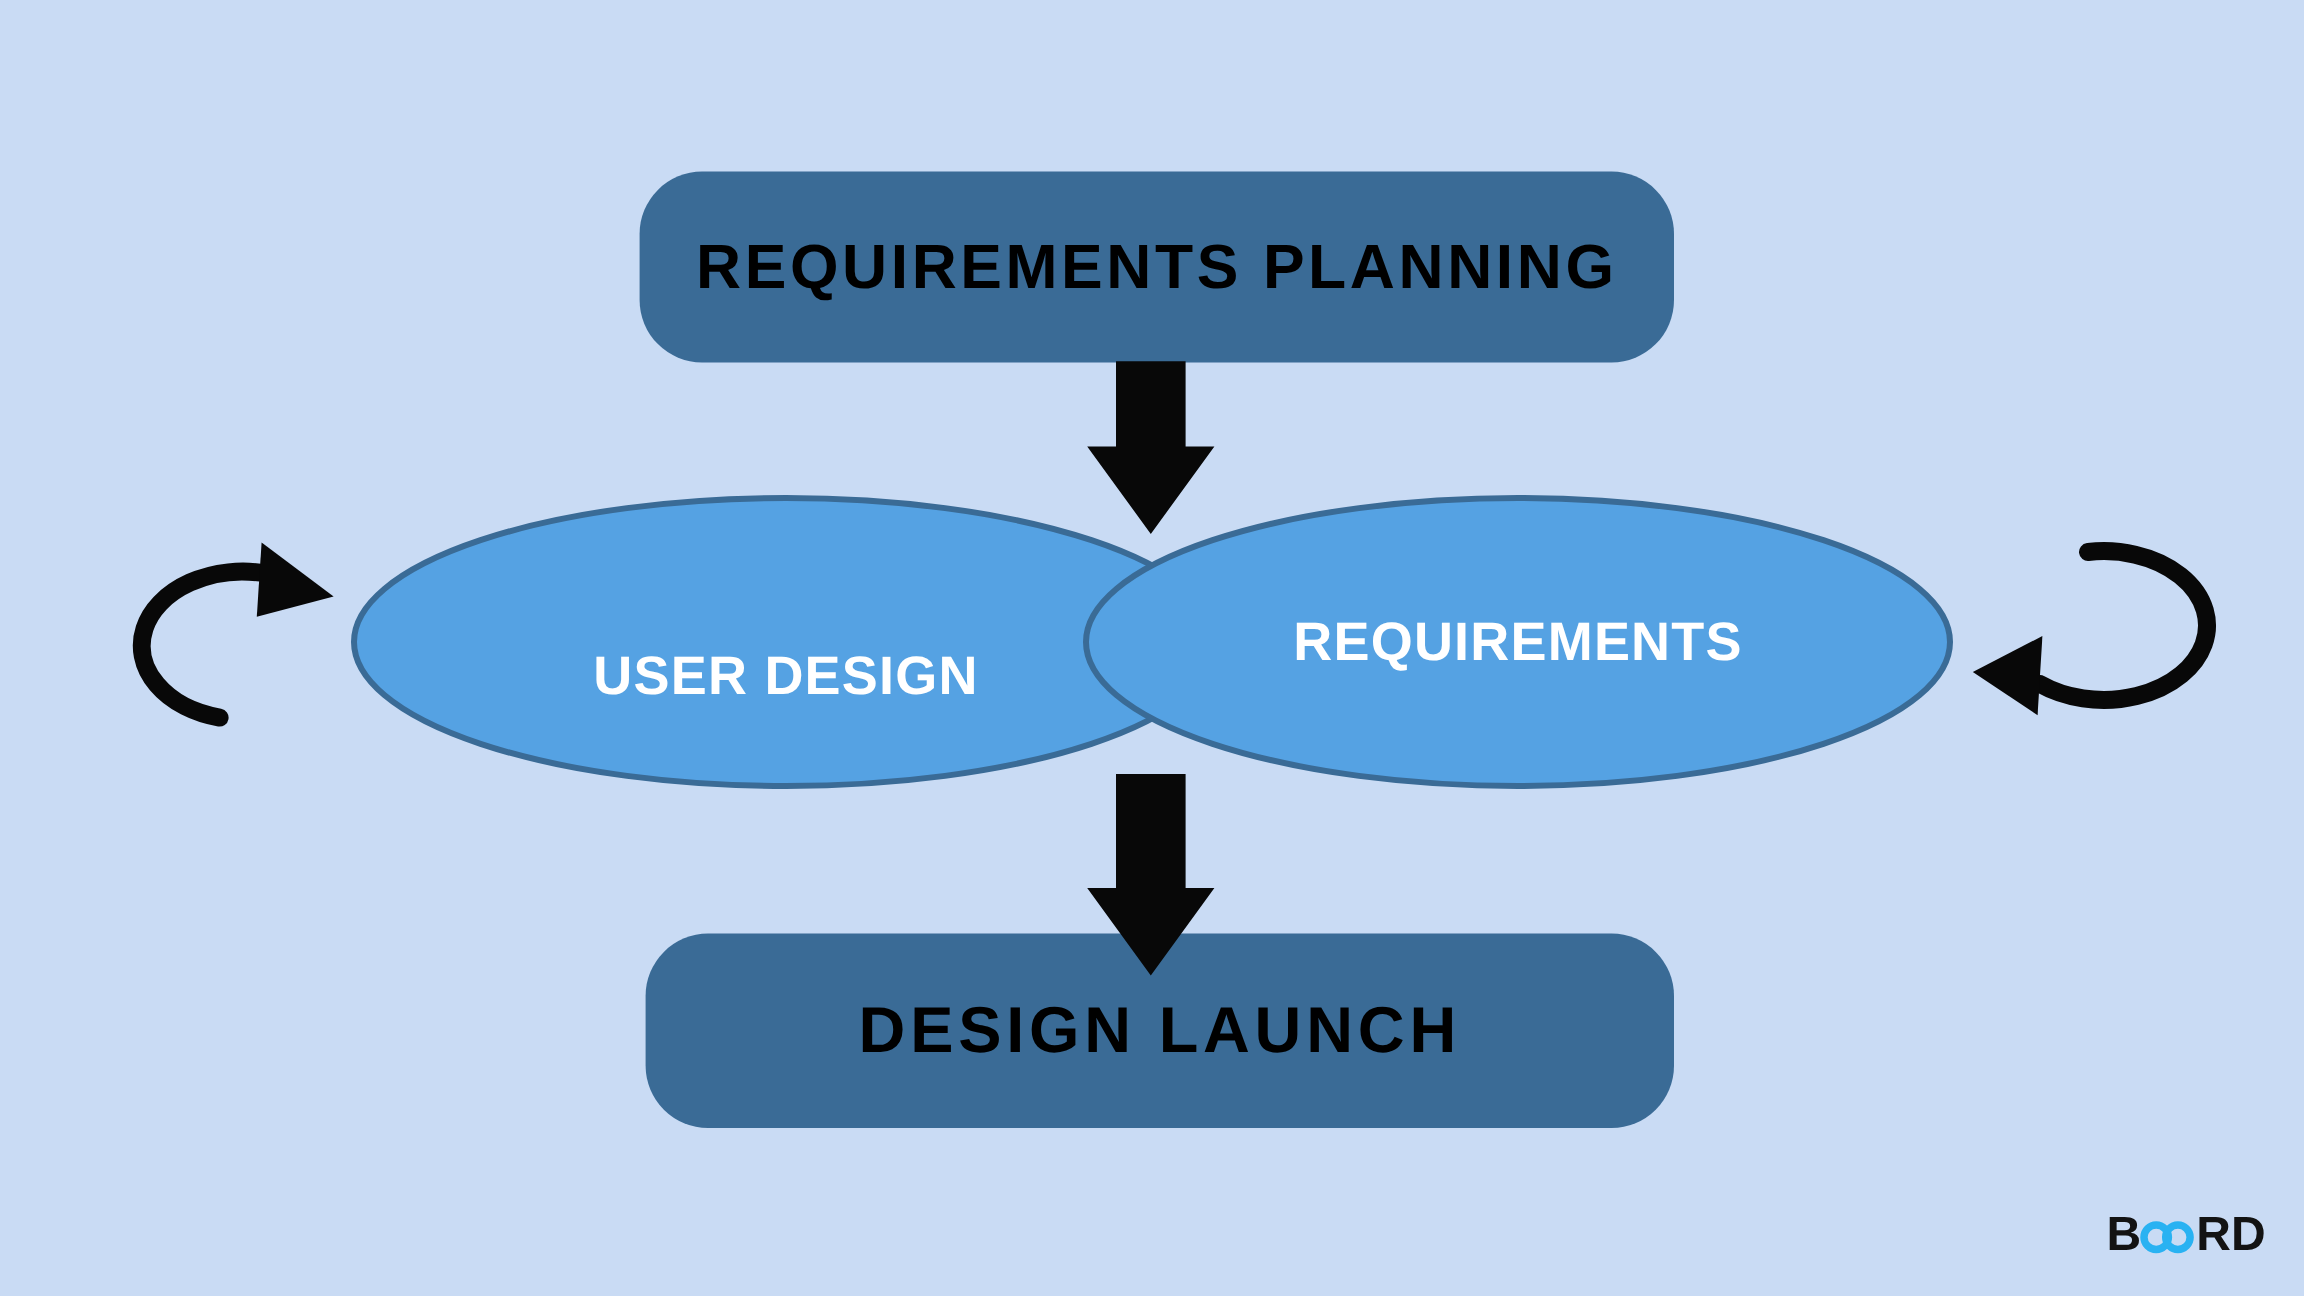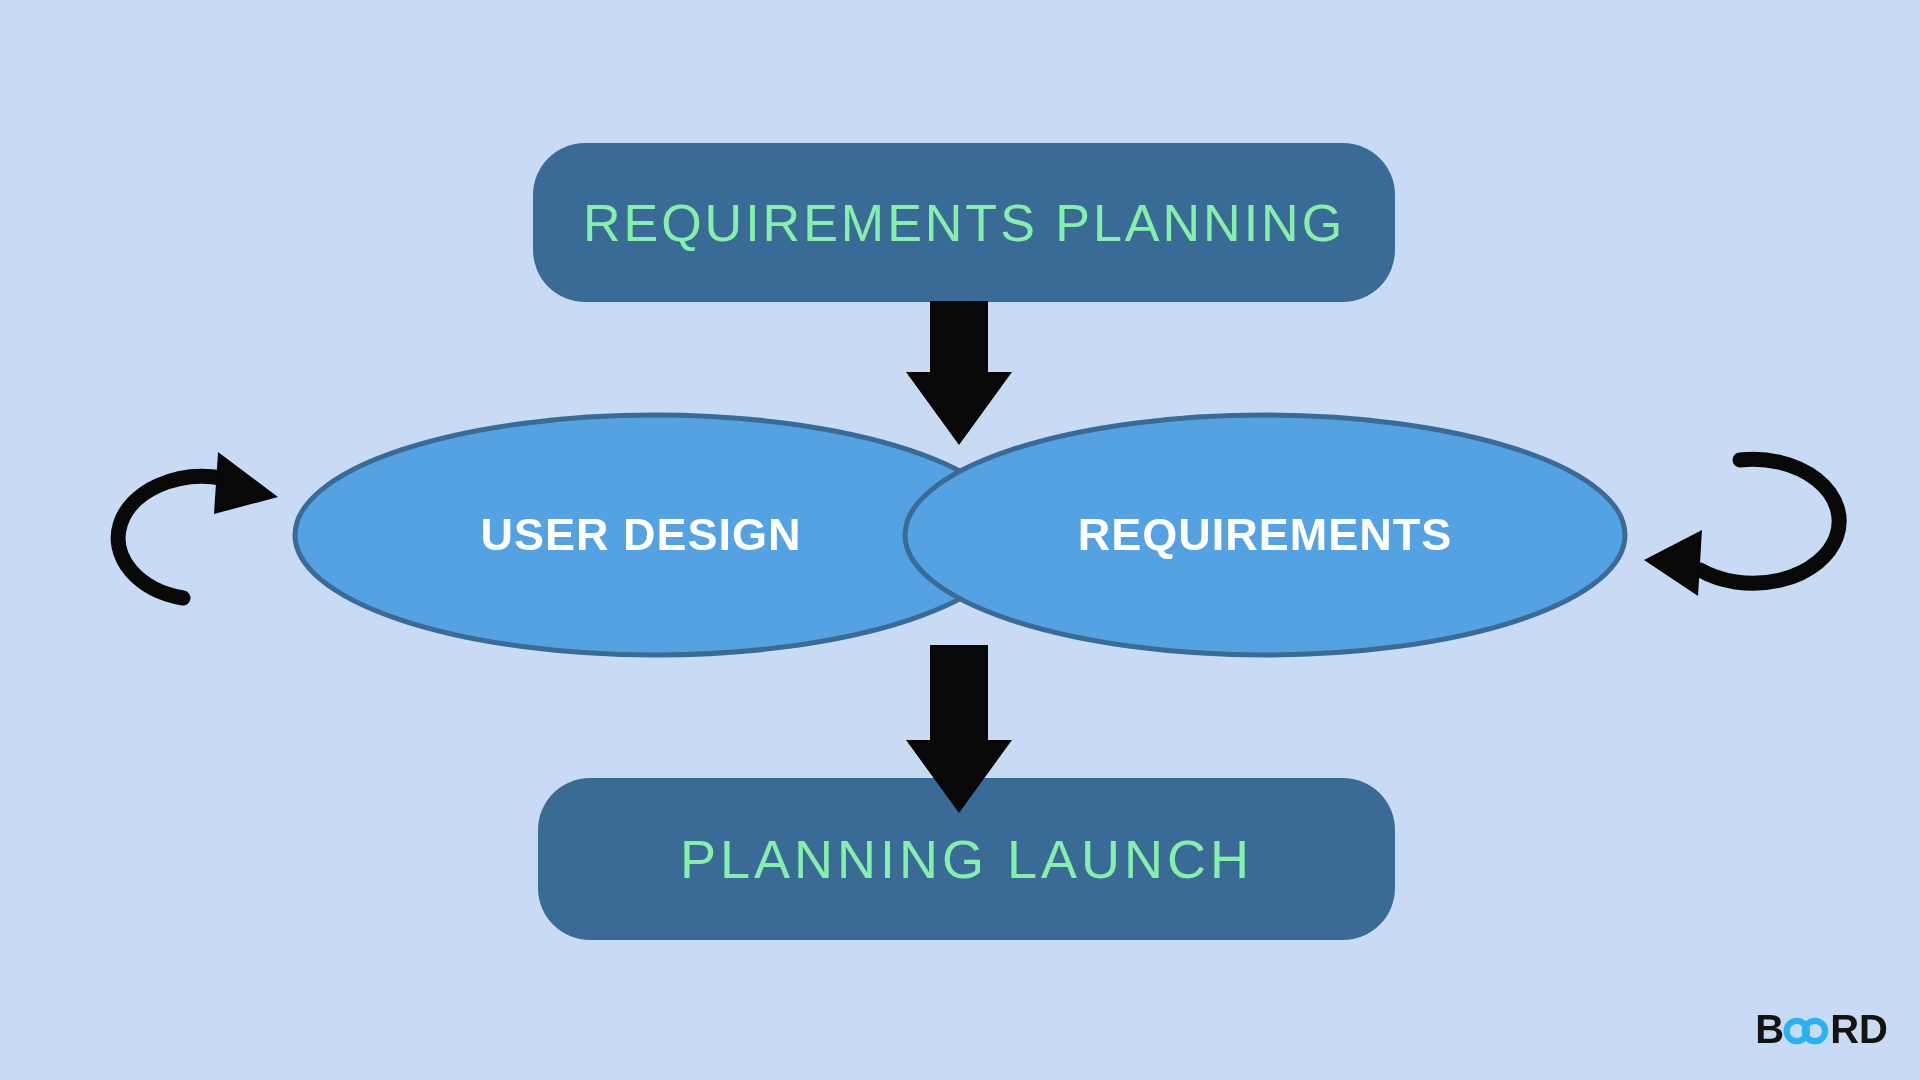--- a/index.html
+++ b/index.html
@@ -22,22 +22,22 @@
     height: 1080px;
     pointer-events: none;
   }
   .flow-box {
     position: absolute;
     background: #3a6b96;
     border-radius: 52px;
     display: flex;
     align-items: center;
     justify-content: center;
-    color: #86efac;
-    font-weight: normal;
+    color: #000000;
+    font-weight: bold;
     z-index: 1;
   }
   .box-top {
     left: 533px; top: 143px;
     width: 862px; height: 159px;
     font-size: 52px;
     letter-spacing: 3px;
   }
   .box-bottom {
     left: 538px; top: 778px;
@@ -52,21 +52,21 @@
     height: 60px;
     display: flex;
     align-items: center;
     justify-content: center;
     color: #ffffff;
     font-weight: bold;
     font-size: 45px;
     letter-spacing: 1px;
     z-index: 3;
   }
-  .label-left  { left: 421px; }
+  .label-left  { left: 435px; margin-top: 28px; }
   .label-right { left: 1045px; }
   .logo {
     position: absolute;
     right: 32px;
     bottom: 28px;
     display: flex;
     align-items: center;
     color: #131313;
     font-weight: bold;
     font-size: 40px;
@@ -84,21 +84,21 @@
 </head>
 <body>
 
 <div class="stage">
 
   <div class="flow-box box-top">
     <span>REQUIREMENTS PLANNING</span>
   </div>
 
   <div class="flow-box box-bottom">
-    <span>PLANNING LAUNCH</span>
+    <span>DESIGN LAUNCH</span>
   </div>
 
   <svg class="overlay" viewBox="0 0 1920 1080" xmlns="http://www.w3.org/2000/svg">
 
     <ellipse cx="655" cy="535" rx="360" ry="120" stroke="#3a6b96" stroke-width="5" fill="#55a2e3"></ellipse>
     <ellipse cx="1265" cy="535" rx="360" ry="120" stroke="#3a6b96" stroke-width="5" fill="#55a2e3"></ellipse>
 
     <polygon points="930,301 988,301 988,372 1012,372 959,445 906,372 930,372" fill="#080808"></polygon>
 
     <polygon points="930,645 988,645 988,740 1012,740 959,813 906,740 930,740" fill="#080808"></polygon>

